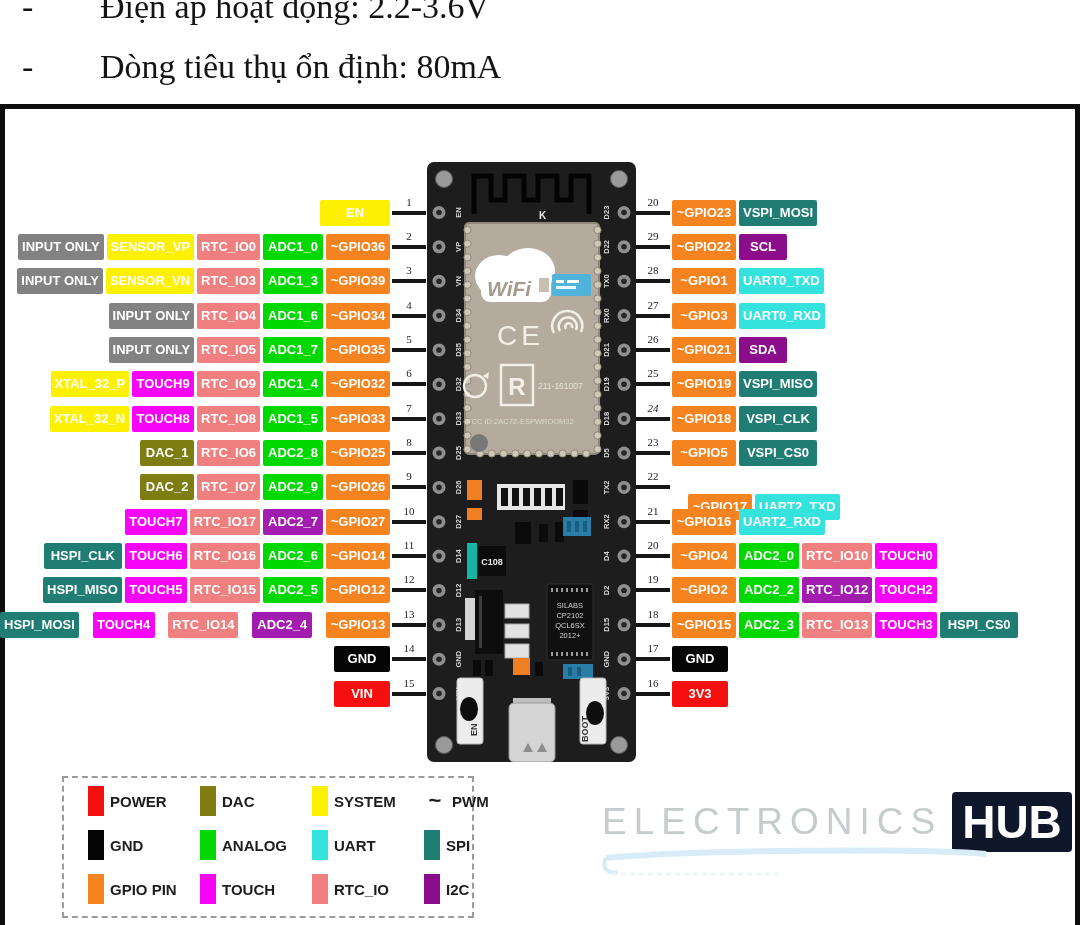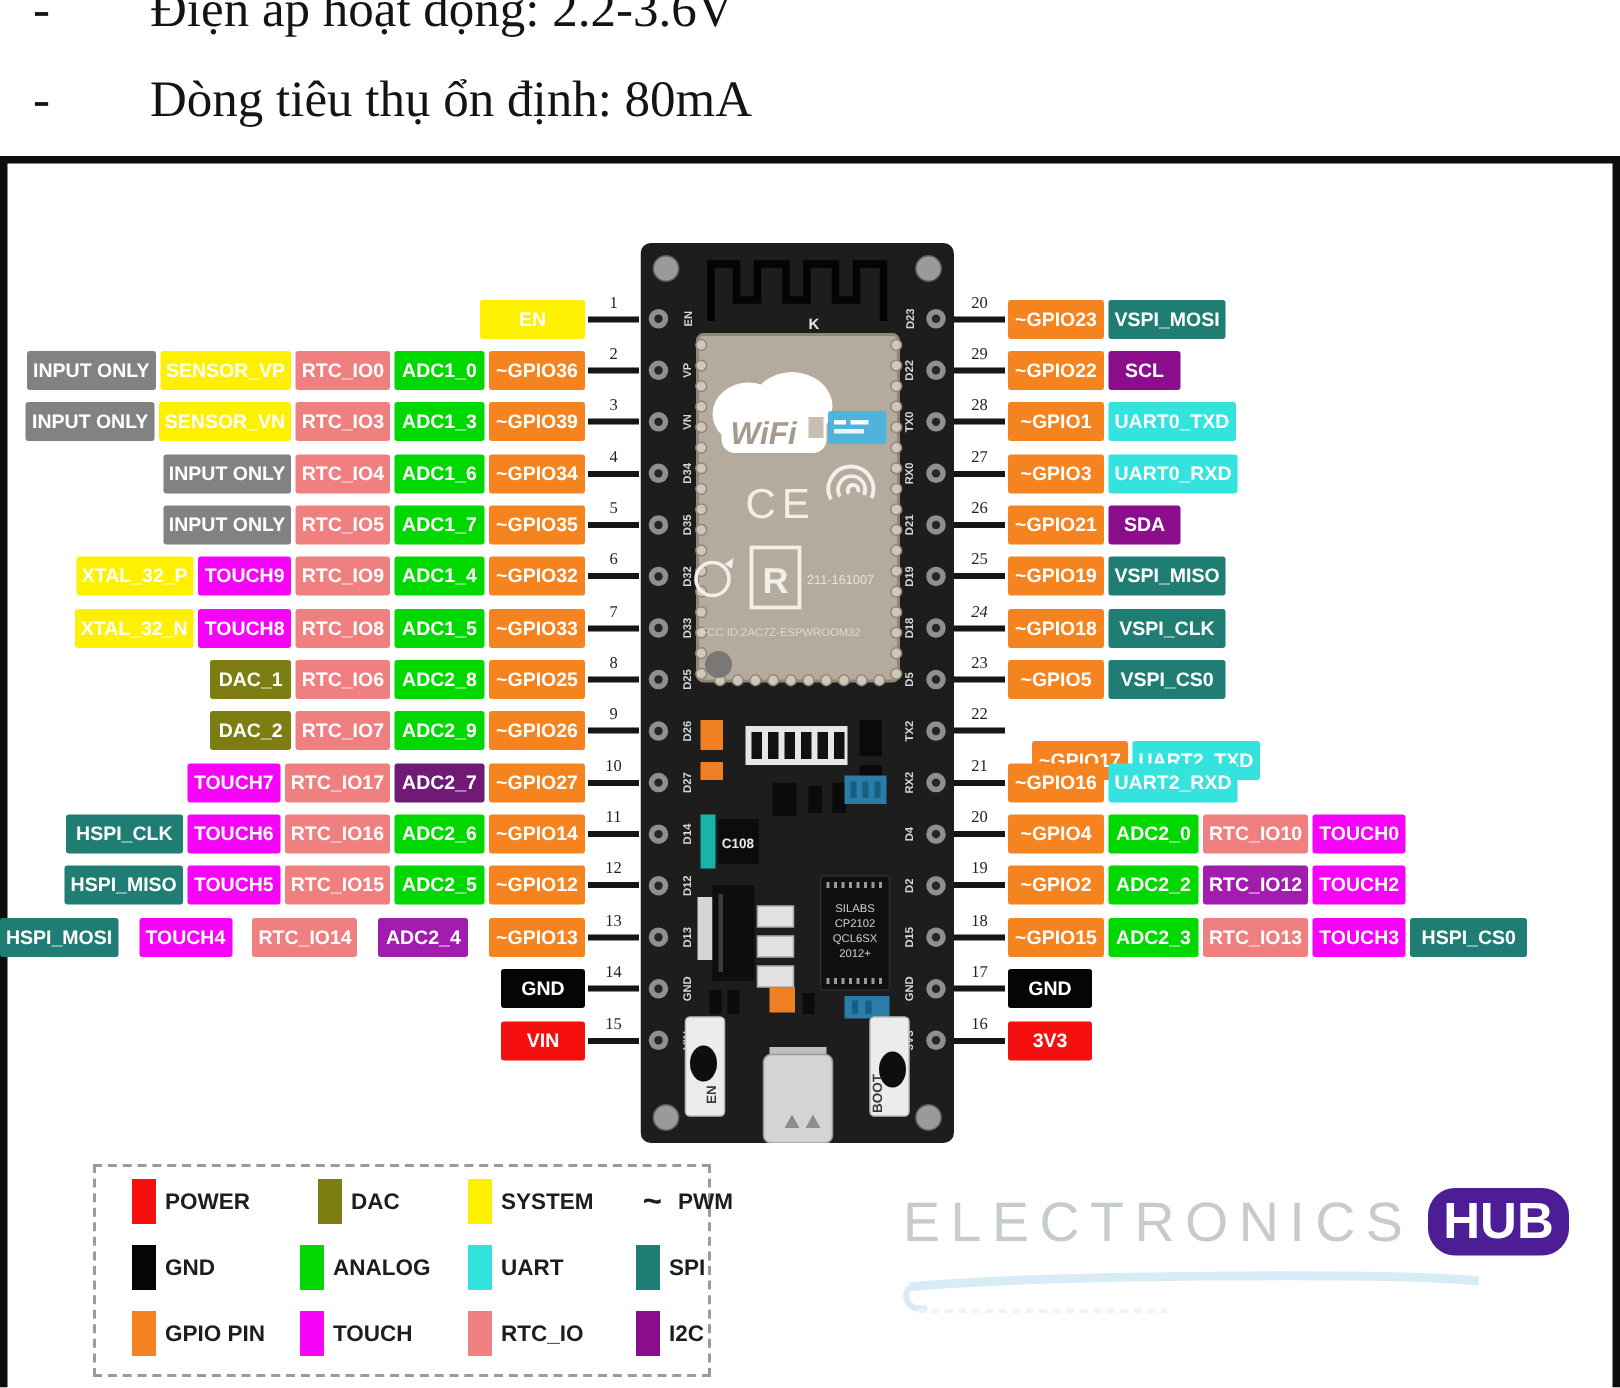--- a/index.html
+++ b/index.html
@@ -21,22 +21,22 @@
   .pin-num{position:absolute;width:24px;height:14px;text-align:center;
            font-family:"Liberation Serif",serif;font-size:11px;color:#222;line-height:14px;}
   #legend{position:absolute;left:62px;top:776px;width:412px;height:142px;
           border:2px dashed #9b9b9b;box-sizing:border-box;}
   .legend-item{position:absolute;height:32px;display:flex;align-items:center;}
   .legend-swatch{width:16px;height:30px;flex:none;}
   .legend-label{margin-left:6px;font-weight:bold;font-size:15px;color:#1d1d1d;white-space:nowrap;}
   .legend-pwm-symbol{font-weight:bold;font-size:22px;color:#1d1d1d;width:22px;text-align:center;}
   #logo{position:absolute;left:602px;top:792px;display:flex;align-items:center;gap:10px;}
   #logo-text{font-size:37px;letter-spacing:7px;color:#c6cbce;font-weight:500;}
-  #logo-hub{background:#4c1d95;color:#fff;font-weight:bold;font-size:34px;
-            padding:3px 10px;border-radius:18px;}
+  #logo-hub{background:#0f172a;color:#fff;font-weight:bold;font-size:46px;
+            padding:3px 10px;border-radius:4px;}
   #logo-swoosh{position:absolute;left:598px;top:846px;}
   svg text{font-family:"Liberation Sans",sans-serif;}
 </style>
 </head>
 <body>
 
 <div id="page">
 
   <div class="note-line" style="top:-12px;">
     <span class="note-dash">-</span>
@@ -119,21 +119,21 @@
         <span class="pin-box" style="background: rgb(125, 125, 18); min-width: 54px;">DAC_2</span>
         <span class="pin-box" style="background: rgb(240, 128, 128); min-width: 60px;">RTC_IO7</span>
         <span class="pin-box" style="background: rgb(0, 216, 0); min-width: 60px;">ADC2_9</span>
         <span class="pin-box" style="background: rgb(245, 131, 31); min-width: 64px;">~GPIO26</span>
       </div>
       <div class="lead" style="top: 485.38px; left: 392px;"></div>
       <div class="pin-num" style="top: 469.38px; left: 397px;">9</div>
       <div class="pin-row left" style="top: 508.74px;">
         <span class="pin-box" style="background: rgb(247, 3, 247); min-width: 62px;">TOUCH7</span>
         <span class="pin-box" style="background: rgb(240, 128, 128); min-width: 60px;">RTC_IO17</span>
-        <span class="pin-box" style="background: #701a75; min-width: 60px;">ADC2_7</span>
+        <span class="pin-box" style="background: #a21caf; min-width: 60px;">ADC2_7</span>
         <span class="pin-box" style="background: rgb(245, 131, 31); min-width: 64px;">~GPIO27</span>
       </div>
       <div class="lead" style="top: 519.74px; left: 392px;"></div>
       <div class="pin-num" style="top: 503.74px; left: 397px;">10</div>
       <div class="pin-row left" style="top: 543.1px;">
         <span class="pin-box" style="background: rgb(31, 125, 116); min-width: 78px;">HSPI_CLK</span>
         <span class="pin-box" style="background: rgb(247, 3, 247); min-width: 62px;">TOUCH6</span>
         <span class="pin-box" style="background: rgb(240, 128, 128); min-width: 60px;">RTC_IO16</span>
         <span class="pin-box" style="background: rgb(0, 216, 0); min-width: 60px;">ADC2_6</span>
         <span class="pin-box" style="background: rgb(245, 131, 31); min-width: 64px;">~GPIO14</span>
@@ -525,21 +525,21 @@
         <span class="legend-label">POWER</span>
       </div>
       <div class="legend-item" style="left: 24px; top: 51px;">
         <span class="legend-swatch" style="background: rgb(5, 5, 5);"></span>
         <span class="legend-label">GND</span>
       </div>
       <div class="legend-item" style="left: 24px; top: 95px;">
         <span class="legend-swatch" style="background: rgb(245, 131, 31);"></span>
         <span class="legend-label">GPIO PIN</span>
       </div>
-      <div class="legend-item" style="left: 148px; top: 7px; text-align: right;">
+      <div class="legend-item" style="left: 136px; top: 7px; text-align: right;">
         <span class="legend-swatch" style="background: rgb(125, 125, 18);"></span>
         <span class="legend-label">DAC</span>
       </div>
       <div class="legend-item" style="left: 136px; top: 51px;">
         <span class="legend-swatch" style="background: rgb(0, 216, 0);"></span>
         <span class="legend-label">ANALOG</span>
       </div>
       <div class="legend-item" style="left: 136px; top: 95px;">
         <span class="legend-swatch" style="background: rgb(247, 3, 247);"></span>
         <span class="legend-label">TOUCH</span>

